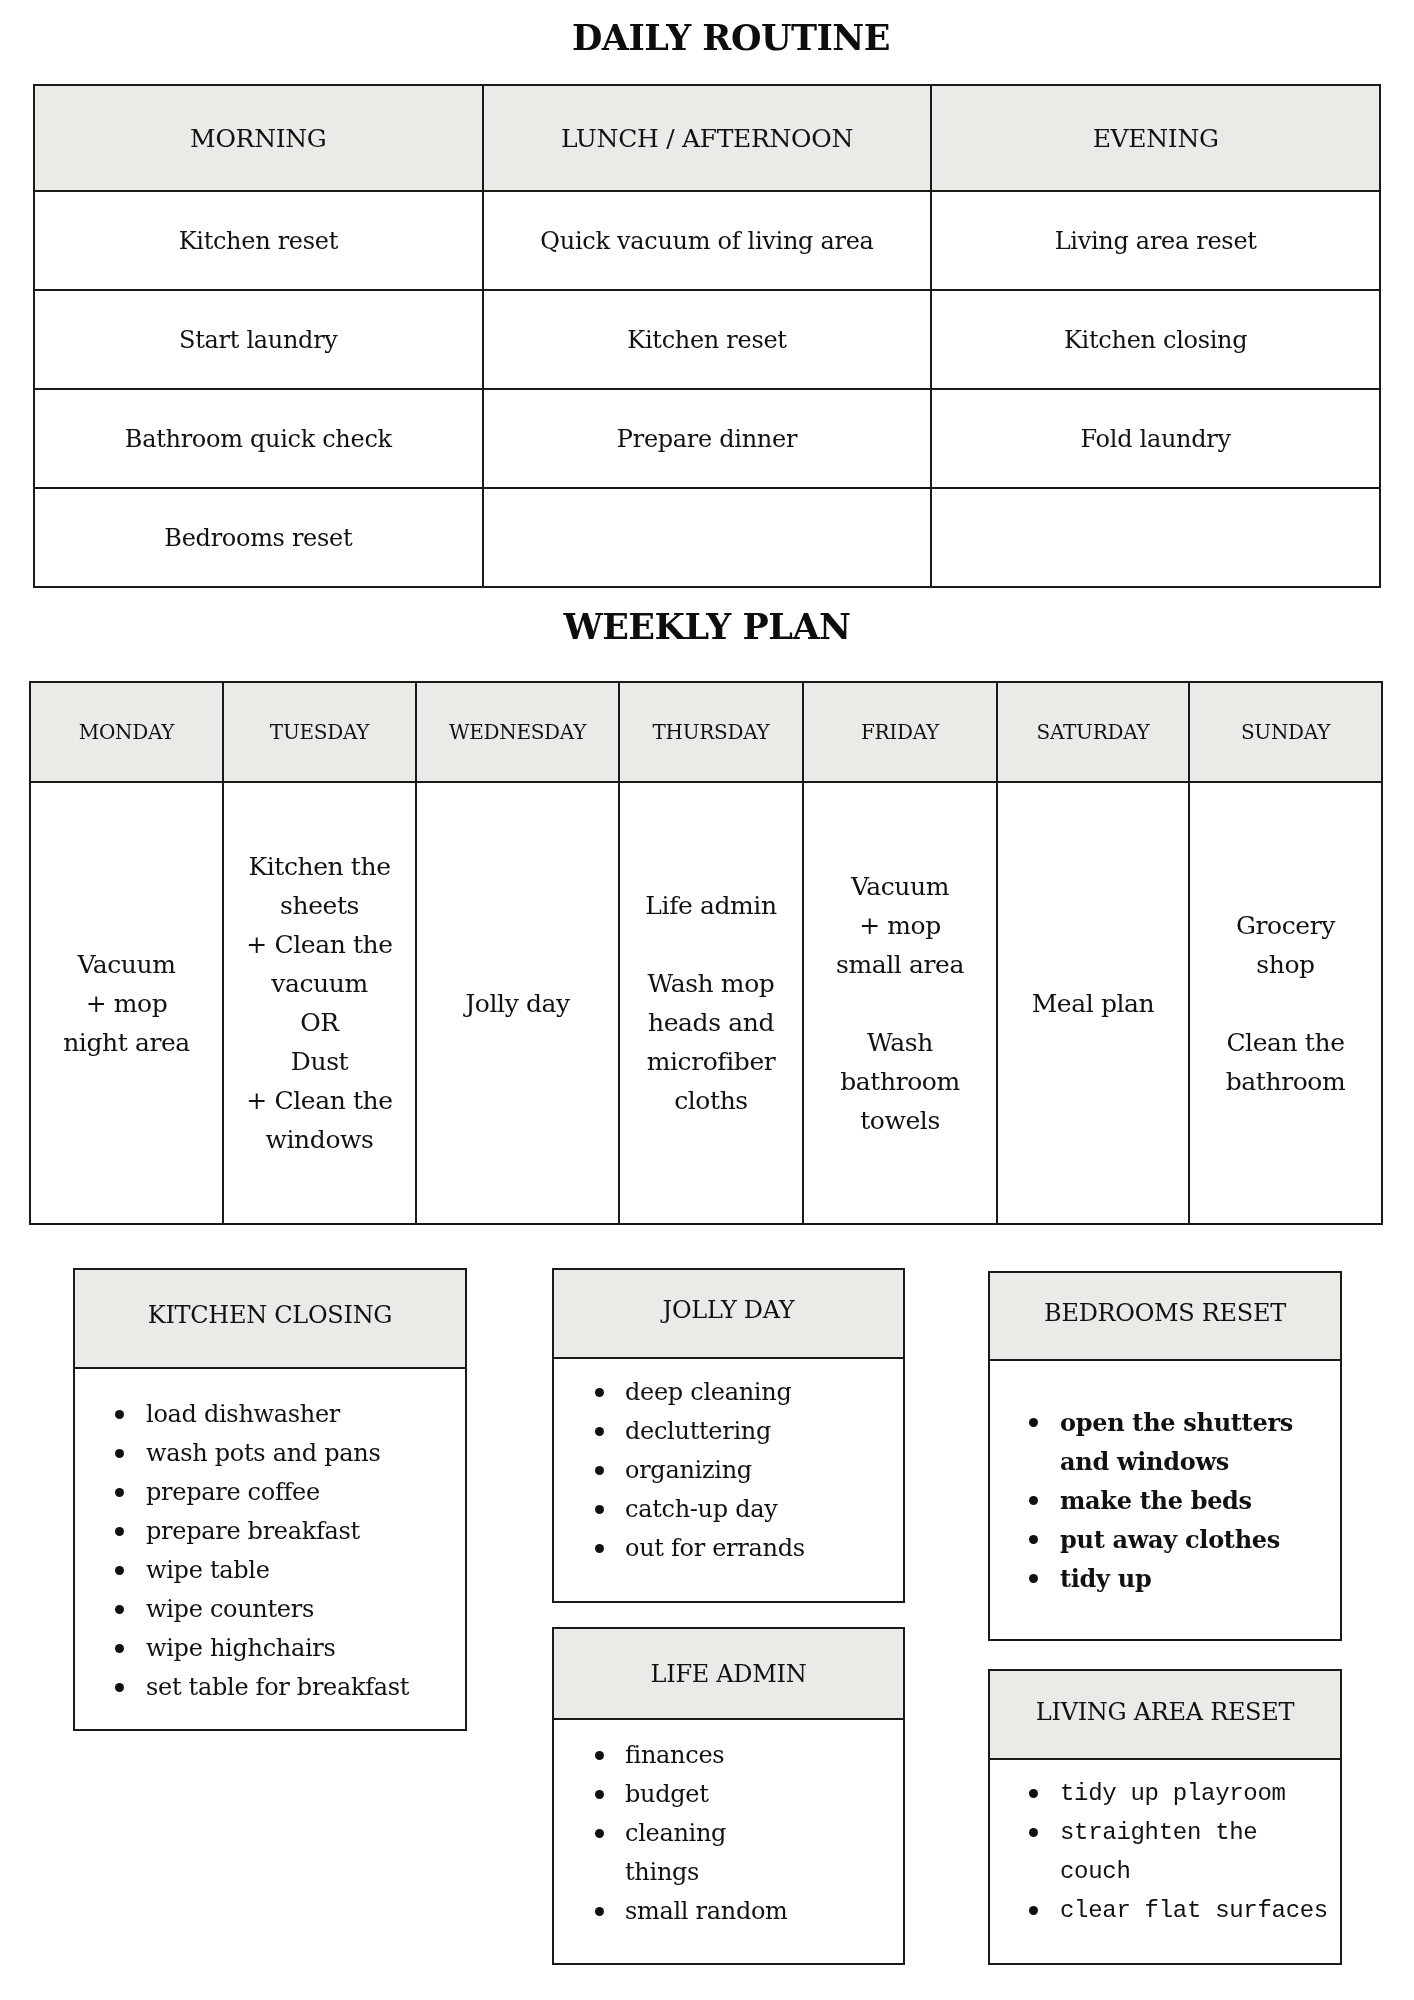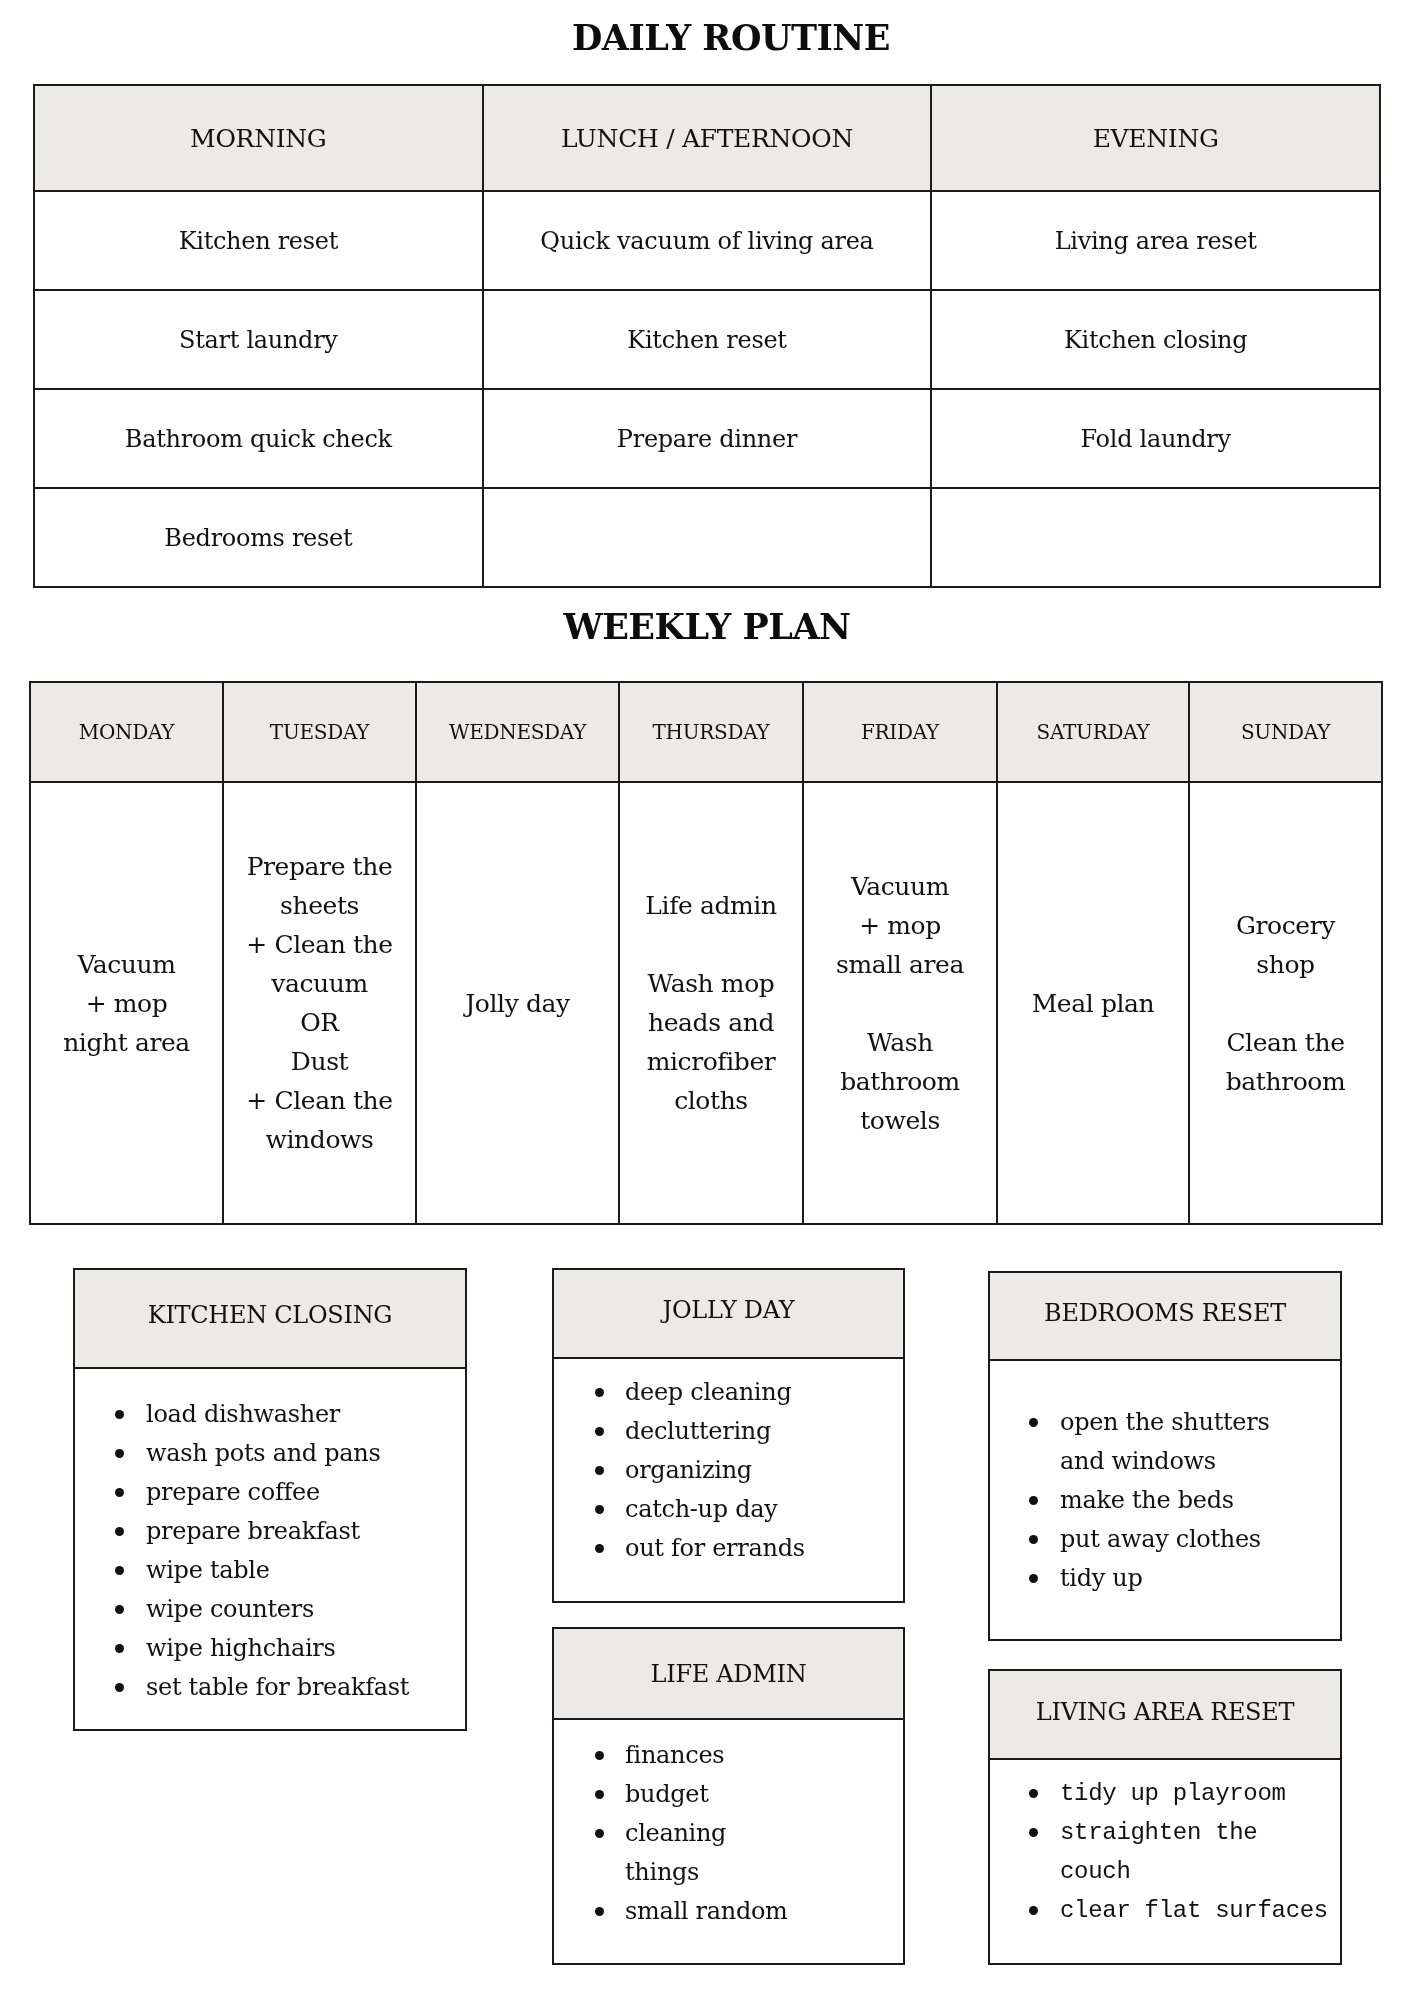--- a/index.html
+++ b/index.html
@@ -65,21 +65,21 @@
   #card-jolly li { padding-left: 71px; }
   #card-jolly li .bullet { left: 41px; }
 
   #card-life { left: 552px; top: 1627px; width: 353px; height: 338px; }
   #card-life .card-head { height: 91px; }
   #card-life ul { padding-top: 16px; }
   #card-life li .bullet { left: 41px; }
 
   #card-bedrooms { left: 988px; top: 1271px; width: 354px; height: 370px; }
   #card-bedrooms .card-head { height: 88px; padding-bottom: 6px; }
-  #card-bedrooms ul { padding-top: 42px; }
+  #card-bedrooms ul { padding-top: 42px; font-weight: bold; }
   #card-bedrooms li { padding-left: 70px; }
   #card-bedrooms li .bullet { left: 39px; }
 
   #card-living { left: 988px; top: 1669px; width: 354px; height: 296px; }
   #card-living .card-head { height: 89px; padding-bottom: 6px; }
   #card-living ul { padding-top: 14px; }
   #card-living li { padding-left: 70px; font-family: Liberation Mono, monospace; }
   #card-living li .bullet { left: 39px; }
 </style>
 </head>
@@ -139,21 +139,21 @@
     <th>SATURDAY</th>
     <th>SUNDAY</th>
   </tr>
   <tr>
     <td class="cell-lines">
           <span>Vacuum</span>
           <span>+ mop</span>
           <span>night area</span>
         </td>
     <td class="cell-lines">
-          <span>Prepare the</span>
+          <span>Kitchen the</span>
           <span>sheets</span>
           <span>+ Clean the</span>
           <span>vacuum</span>
           <span>OR</span>
           <span>Dust</span>
           <span>+ Clean the</span>
           <span>windows</span>
         </td>
     <td class="cell-lines">
           <span>Jolly day</span>

